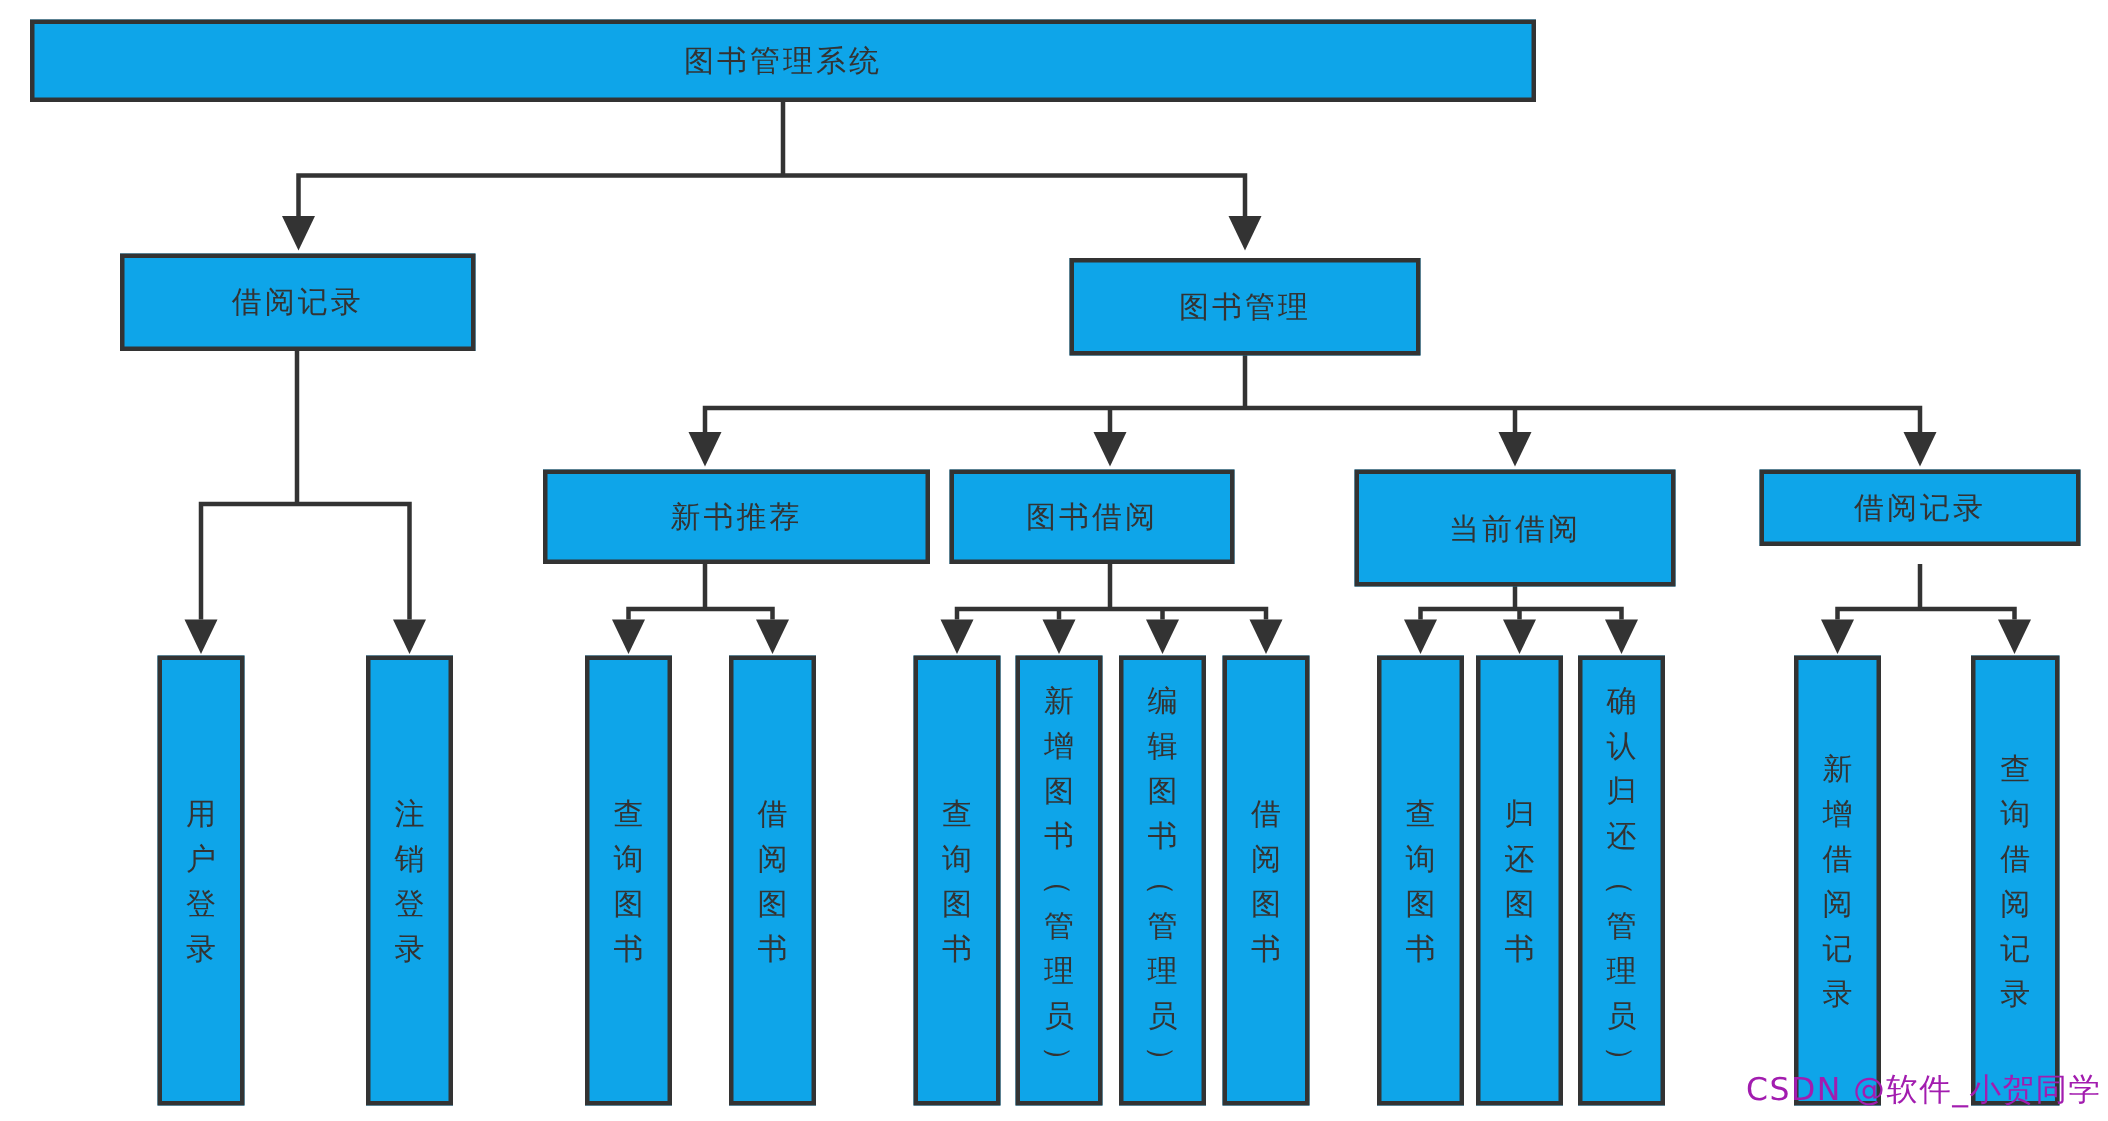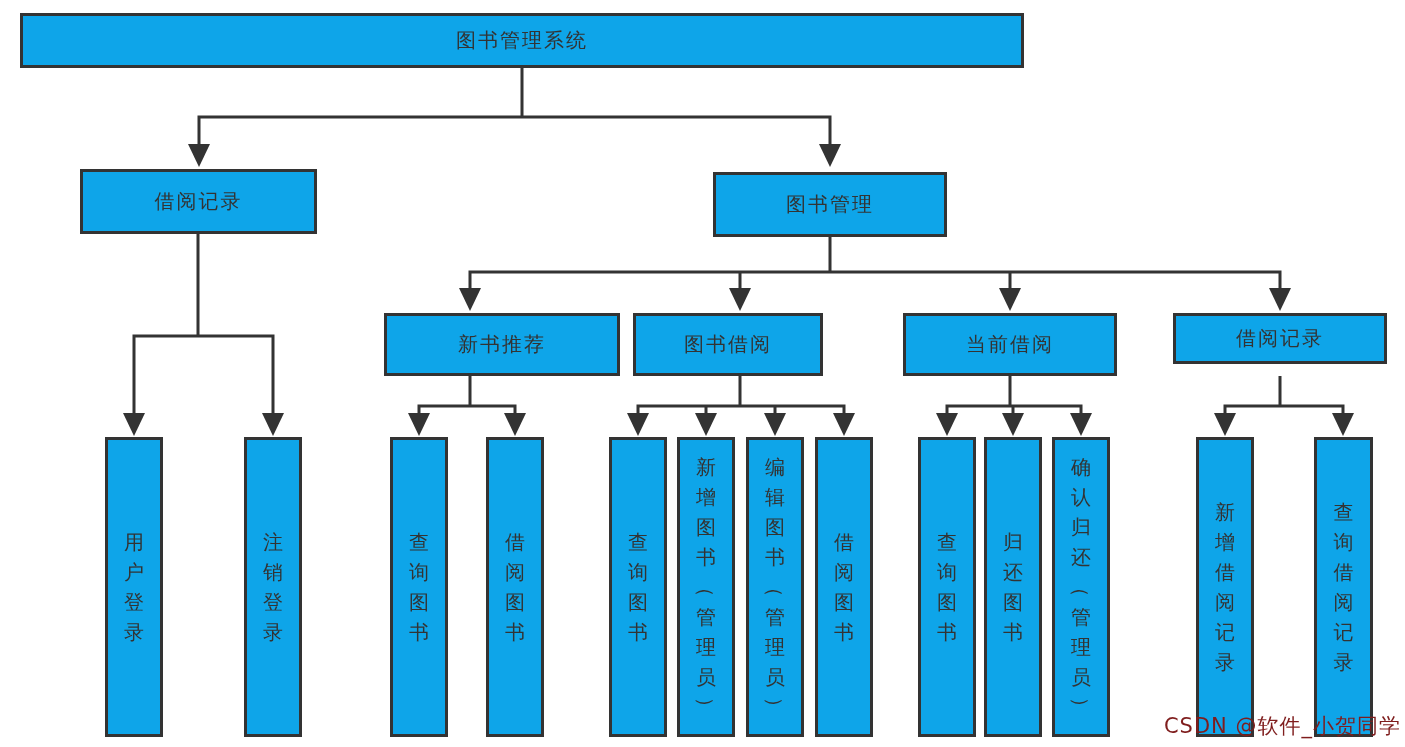--- a/index.html
+++ b/index.html
@@ -40,21 +40,21 @@
     line-height: 30px;
     color: #333333;
   }
   .vtext span.rot { transform: rotate(90deg); }
   .watermark {
     position: absolute;
     right: 4px;
     top: 712px;
     font-size: 21px;
     letter-spacing: 1px;
-    color: #7f1d1d;
+    color: #a21caf;
     white-space: nowrap;
   }
 </style>
 </head>
 <body>
 
 <div class="stage">
 
   <svg class="wires" width="1405" height="747" viewBox="0 0 1405 747">
     <path d="M522 68V117 M197.5 117H831.5 M199 117V144 M830 117V144
@@ -91,27 +91,27 @@
     <span class="hlabel">图书管理系统</span>
   </div>
 
   <div class="box" style="left:80px;top:169px;width:237px;height:65px">
     <span class="hlabel">借阅记录</span>
   </div>
   <div class="box" style="left:713px;top:172px;width:234px;height:65px">
     <span class="hlabel">图书管理</span>
   </div>
 
-  <div class="box" style="left:384px;top:313px;width:236px;height:63px">
+  <div class="box" style="left:362px;top:313px;width:258px;height:63px">
     <span class="hlabel">新书推荐</span>
   </div>
   <div class="box" style="left:633px;top:313px;width:190px;height:63px">
     <span class="hlabel">图书借阅</span>
   </div>
-  <div class="box" style="left:903px;top:313px;width:214px;height:63px">
+  <div class="box" style="left:903px;top:313px;width:214px;height:78px">
     <span class="hlabel">当前借阅</span>
   </div>
   <div class="box" style="left:1173px;top:313px;width:214px;height:51px">
     <span class="hlabel">借阅记录</span>
   </div>
 
   <div class="box" style="left:105px;top:437px;width:58px;height:300px">
     <span class="vtext">
         <span>用</span>
         <span>户</span>

